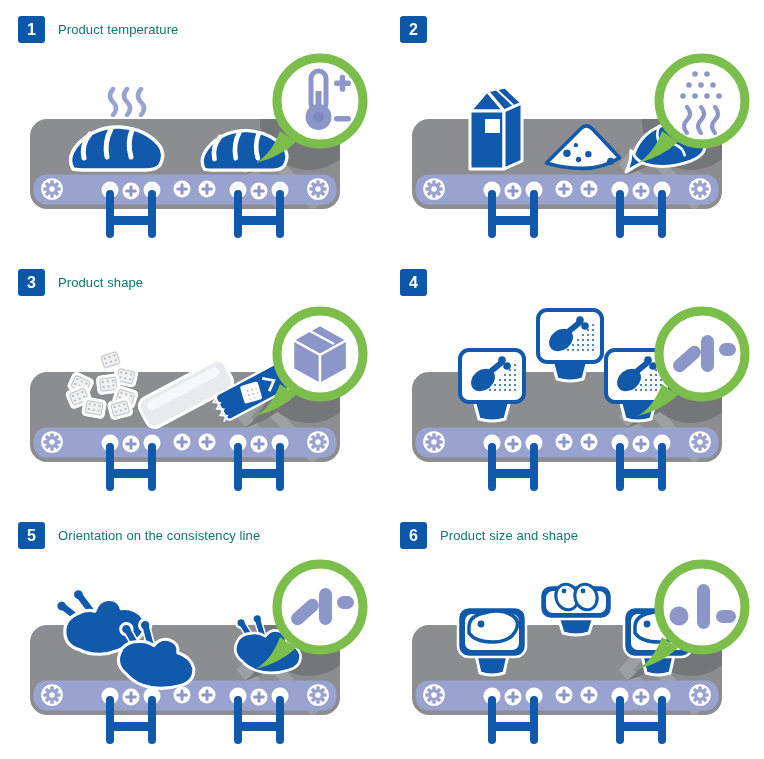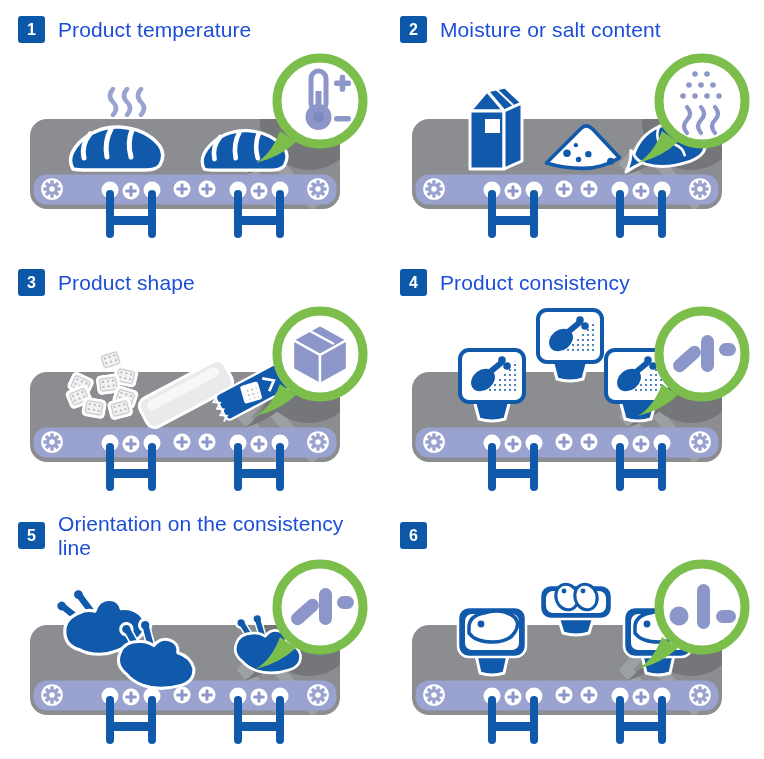--- a/index.html
+++ b/index.html
@@ -2,21 +2,21 @@
 <html><head>
 <meta charset="utf-8">
 <style>
   html,body{margin:0;padding:0;background:#ffffff;}
   body{width:764px;height:759px;overflow:hidden;font-family:"Liberation Sans",sans-serif;}
   .grid{display:grid;grid-template-columns:382px 382px;grid-template-rows:253px 253px 253px;width:764px;height:759px;}
   .panel{position:relative;padding:16px 0 0 18px;box-sizing:border-box;}
   .panel-header{display:flex;align-items:center;gap:13px;height:27px;}
   .badge{width:27px;height:27px;background:#0d57a8;border-radius:3px;color:#ffffff;
          font-size:16px;font-weight:bold;display:flex;align-items:center;justify-content:center;}
-  .title{font-size:21px;color:#1d4ed8;letter-spacing:0.1px;}
+  .title{font-size:13px;color:#0f766e;letter-spacing:0.1px;}
   svg.scene{display:block;margin-top:6px;}
   .defs-holder{position:absolute;width:0;height:0;overflow:hidden;}
 </style>
 </head>
 <body>
 
 <svg class="defs-holder" aria-hidden="true">
   <defs>
     <clipPath id="beltBodyClip">
         <rect x="0" y="0" width="310" height="90" rx="17"></rect>
@@ -280,21 +280,20 @@
         <path d="M262,82 Q254,104 238,114 Q262,108 278,93 Z" fill="#7cbe4b"></path>
         <circle cx="302" cy="52" r="43" fill="#fff" stroke="#7cbe4b" stroke-width="9"></circle>
         <use href="#sym-ic-thermo" x="266" y="16" width="72" height="72"></use>
       </g>
     </svg>
   </div>
 
   <div class="panel">
     <div class="panel-header">
       <div class="badge">2</div>
-      <div class="title">Moisture or salt content</div>
     </div>
     <svg class="scene" width="360" height="192" viewBox="0 0 360 192">
       <use href="#sym-belt" x="12" y="70" width="310" height="121"></use>
       <g clip-path="url(#beltClipAbs)" fill="#747679">
         <circle cx="291" cy="72" r="49"></circle>
           <path d="M250,96 Q240,118 226,126 Q252,118 266,104 Z"></path>
       </g>
       <use href="#sym-milk" x="56" y="28" width="74" height="96"></use>
       <use href="#sym-cheese" x="142" y="72" width="82" height="52"></use>
       <use href="#sym-fish" x="224" y="64" width="94" height="61"></use>
@@ -337,21 +336,20 @@
         <path d="M262,82 Q254,104 238,114 Q262,108 278,93 Z" fill="#7cbe4b"></path>
         <circle cx="302" cy="52" r="43" fill="#fff" stroke="#7cbe4b" stroke-width="9"></circle>
         <use href="#sym-ic-cube" x="266" y="16" width="72" height="72"></use>
       </g>
     </svg>
   </div>
 
   <div class="panel">
     <div class="panel-header">
       <div class="badge">4</div>
-      <div class="title">Product consistency</div>
     </div>
     <svg class="scene" width="360" height="192" viewBox="0 0 360 192">
       <use href="#sym-belt" x="12" y="70" width="310" height="121"></use>
       <g clip-path="url(#beltClipAbs)" fill="#747679">
         <circle cx="291" cy="72" r="49"></circle>
           <path d="M250,96 Q240,118 226,126 Q252,118 266,104 Z"></path>
       </g>
       <use href="#sym-traydrum" x="58" y="46" width="68" height="80"></use>
       <use href="#sym-traydrum" x="136" y="6" width="68" height="80"></use>
       <use href="#sym-traydrum" x="204" y="46" width="68" height="80"></use>
@@ -387,20 +385,21 @@
         <path d="M262,82 Q254,104 238,114 Q262,108 278,93 Z" fill="#7cbe4b"></path>
         <circle cx="302" cy="52" r="43" fill="#fff" stroke="#7cbe4b" stroke-width="9"></circle>
         <use href="#sym-ic-angle" x="266" y="16" width="72" height="72"></use>
       </g>
     </svg>
   </div>
 
   <div class="panel">
     <div class="panel-header">
       <div class="badge">6</div>
+      <div class="title">Product size and shape</div>
     </div>
     <svg class="scene" width="360" height="192" viewBox="0 0 360 192">
       <use href="#sym-belt" x="12" y="70" width="310" height="121"></use>
       <g clip-path="url(#beltClipAbs)" fill="#747679">
         <circle cx="291" cy="72" r="49"></circle>
           <path d="M250,96 Q240,118 226,126 Q252,118 266,104 Z"></path>
       </g>
       <use href="#sym-traysteak" x="56" y="44" width="72" height="82"></use>
       <use href="#sym-bowlslices" x="138" y="22" width="76" height="62"></use>
       <use href="#sym-traysteak" x="222" y="44" width="72" height="82"></use>

